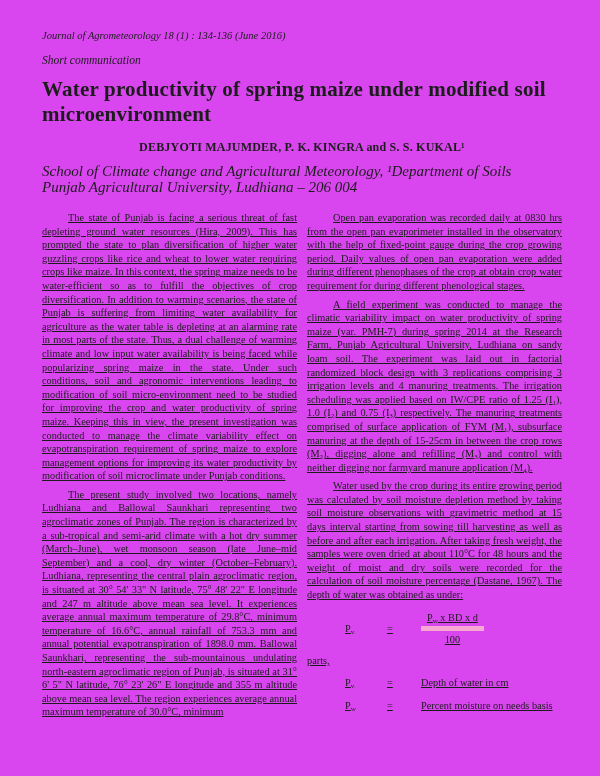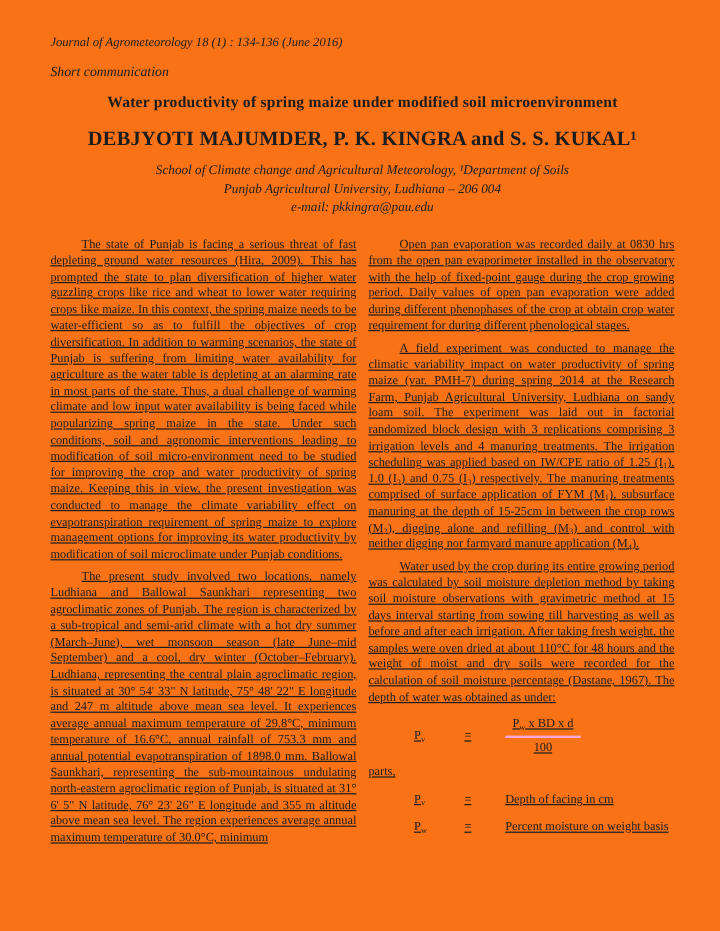--- a/index.html
+++ b/index.html
@@ -2,55 +2,55 @@
 <html><head>
 <meta charset="utf-8">
 <style>
   * { margin: 0; padding: 0; box-sizing: border-box; }
   html, body { background: #e8e8e8; }
   .page {
     position: relative;
     width: 600px;
     height: 776px;
     margin: 0 auto;
-    background: #f97316;
+    background: #d946ef;
     color: #1c1c1c;
     font-family: "Liberation Serif", "DejaVu Serif", serif;
     padding: 30px 38px 20px 42px;
     overflow: hidden;
   }
   .journal-line {
     font-style: italic;
     font-size: 10.5px;
     margin-bottom: 13px;
   }
   .section-label {
     font-weight: normal;
     font-style: italic;
     font-size: 11.5px;
     margin-bottom: 11px;
   }
   .title {
-    font-size: 13px;
+    font-size: 21px;
     font-weight: bold;
-    text-align: center;
+    text-align: left;
     margin: 2px 0 13px 0;
     letter-spacing: 0.2px;
   }
   .authors {
-    font-size: 17px;
+    font-size: 12px;
     font-weight: bold;
     text-align: center;
     margin-bottom: 9px;
     letter-spacing: 0.2px;
   }
   .affiliation {
     font-style: italic;
-    font-size: 11px;
-    text-align: center;
+    font-size: 15px;
+    text-align: left;
     line-height: 15.5px;
     margin-bottom: 16px;
   }
   .columns {
     display: flex;
     gap: 10px;
     font-size: 10.3px;
     line-height: 13.6px;
     text-align: justify;
     text-decoration: underline;
@@ -61,21 +61,21 @@
   sub { font-size: 7px; line-height: 0; vertical-align: -2px; }
   .formula-row {
     display: flex;
     align-items: center;
     margin: 9px 0 7px 38px;
     text-align: left;
   }
   .f-lhs { width: 42px; }
   .f-eq  { width: 34px; }
   .fraction { display: inline-flex; flex-direction: column; text-align: center; }
-  .fraction .num { padding: 0 6px 2px 6px; border-bottom: 2px solid #f9a8d4; }
+  .fraction .num { padding: 0 6px 2px 6px; border-bottom: 5px solid #f9a8d4; }
   .fraction .den { padding-top: 2px; }
   .where-label { text-indent: 0 !important; margin-bottom: 9px !important; }
   .def-row {
     display: flex;
     margin: 0 0 9px 38px;
     text-align: left;
   }
   .def-sym { width: 42px; }
   .def-eq  { width: 34px; }
   .def-txt { flex: 1; }
@@ -89,21 +89,20 @@
 
   <div class="section-label">Short communication</div>
 
   <h1 class="title">Water productivity of spring maize under modified soil microenvironment</h1>
 
   <div class="authors">DEBJYOTI MAJUMDER, P. K. KINGRA and S. S. KUKAL¹</div>
 
   <div class="affiliation">
     <div>School of Climate change and Agricultural Meteorology, ¹Department of Soils</div>
     <div>Punjab Agricultural University, Ludhiana – 206 004</div>
-    <div>e-mail: pkkingra@pau.edu</div>
   </div>
 
   <div class="columns">
 
     <div class="col">
       <p>The state of Punjab is facing a serious threat of fast depleting ground water resources (Hira, 2009). This has prompted the state to plan diversification of higher water guzzling crops like rice and wheat to lower water requiring crops like maize. In this context, the spring maize needs to be water-efficient so as to fulfill the objectives of crop diversification. In addition to warming scenarios, the state of Punjab is suffering from limiting water availability for agriculture as the water table is depleting at an alarming rate in most parts of the state. Thus, a dual challenge of warming climate and low input water availability is being faced while popularizing spring maize in the state. Under such conditions, soil and agronomic interventions leading to modification of soil micro-environment need to be studied for improving the crop and water productivity of spring maize. Keeping this in view, the present investigation was conducted to manage the climate variability effect on evapotranspiration requirement of spring maize to explore management options for improving its water productivity by modification of soil microclimate under Punjab conditions.</p>
       <p>The present study involved two locations, namely Ludhiana and Ballowal Saunkhari representing two agroclimatic zones of Punjab. The region is characterized by a sub-tropical and semi-arid climate with a hot dry summer (March–June), wet monsoon season (late June–mid September) and a cool, dry winter (October–February). Ludhiana, representing the central plain agroclimatic region, is situated at 30° 54' 33" N latitude, 75° 48' 22" E longitude and 247 m altitude above mean sea level. It experiences average annual maximum temperature of 29.8°C, minimum temperature of 16.6°C, annual rainfall of 753.3 mm and annual potential evapotranspiration of 1898.0 mm. Ballowal Saunkhari, representing the sub-mountainous undulating north-eastern agroclimatic region of Punjab, is situated at 31° 6' 5" N latitude, 76° 23' 26" E longitude and 355 m altitude above mean sea level. The region experiences average annual maximum temperature of 30.0°C, minimum</p>
     </div>
 
     <div class="col">
@@ -118,24 +117,24 @@
           <span class="num">P<sub>w</sub> x BD x d</span>
           <span class="den">100</span>
         </span>
       </div>
 
       <p class="where-label">parts,</p>
 
       <div class="def-row">
         <span class="def-sym">P<sub>v</sub></span>
         <span class="def-eq">=</span>
-        <span class="def-txt">Depth of facing in cm</span>
+        <span class="def-txt">Depth of water in cm</span>
       </div>
 
       <div class="def-row">
         <span class="def-sym">P<sub>w</sub></span>
         <span class="def-eq">=</span>
-        <span class="def-txt">Percent moisture on weight basis</span>
+        <span class="def-txt">Percent moisture on needs basis</span>
       </div>
     </div>
 
   </div>
 </div>
 
 </body></html>

